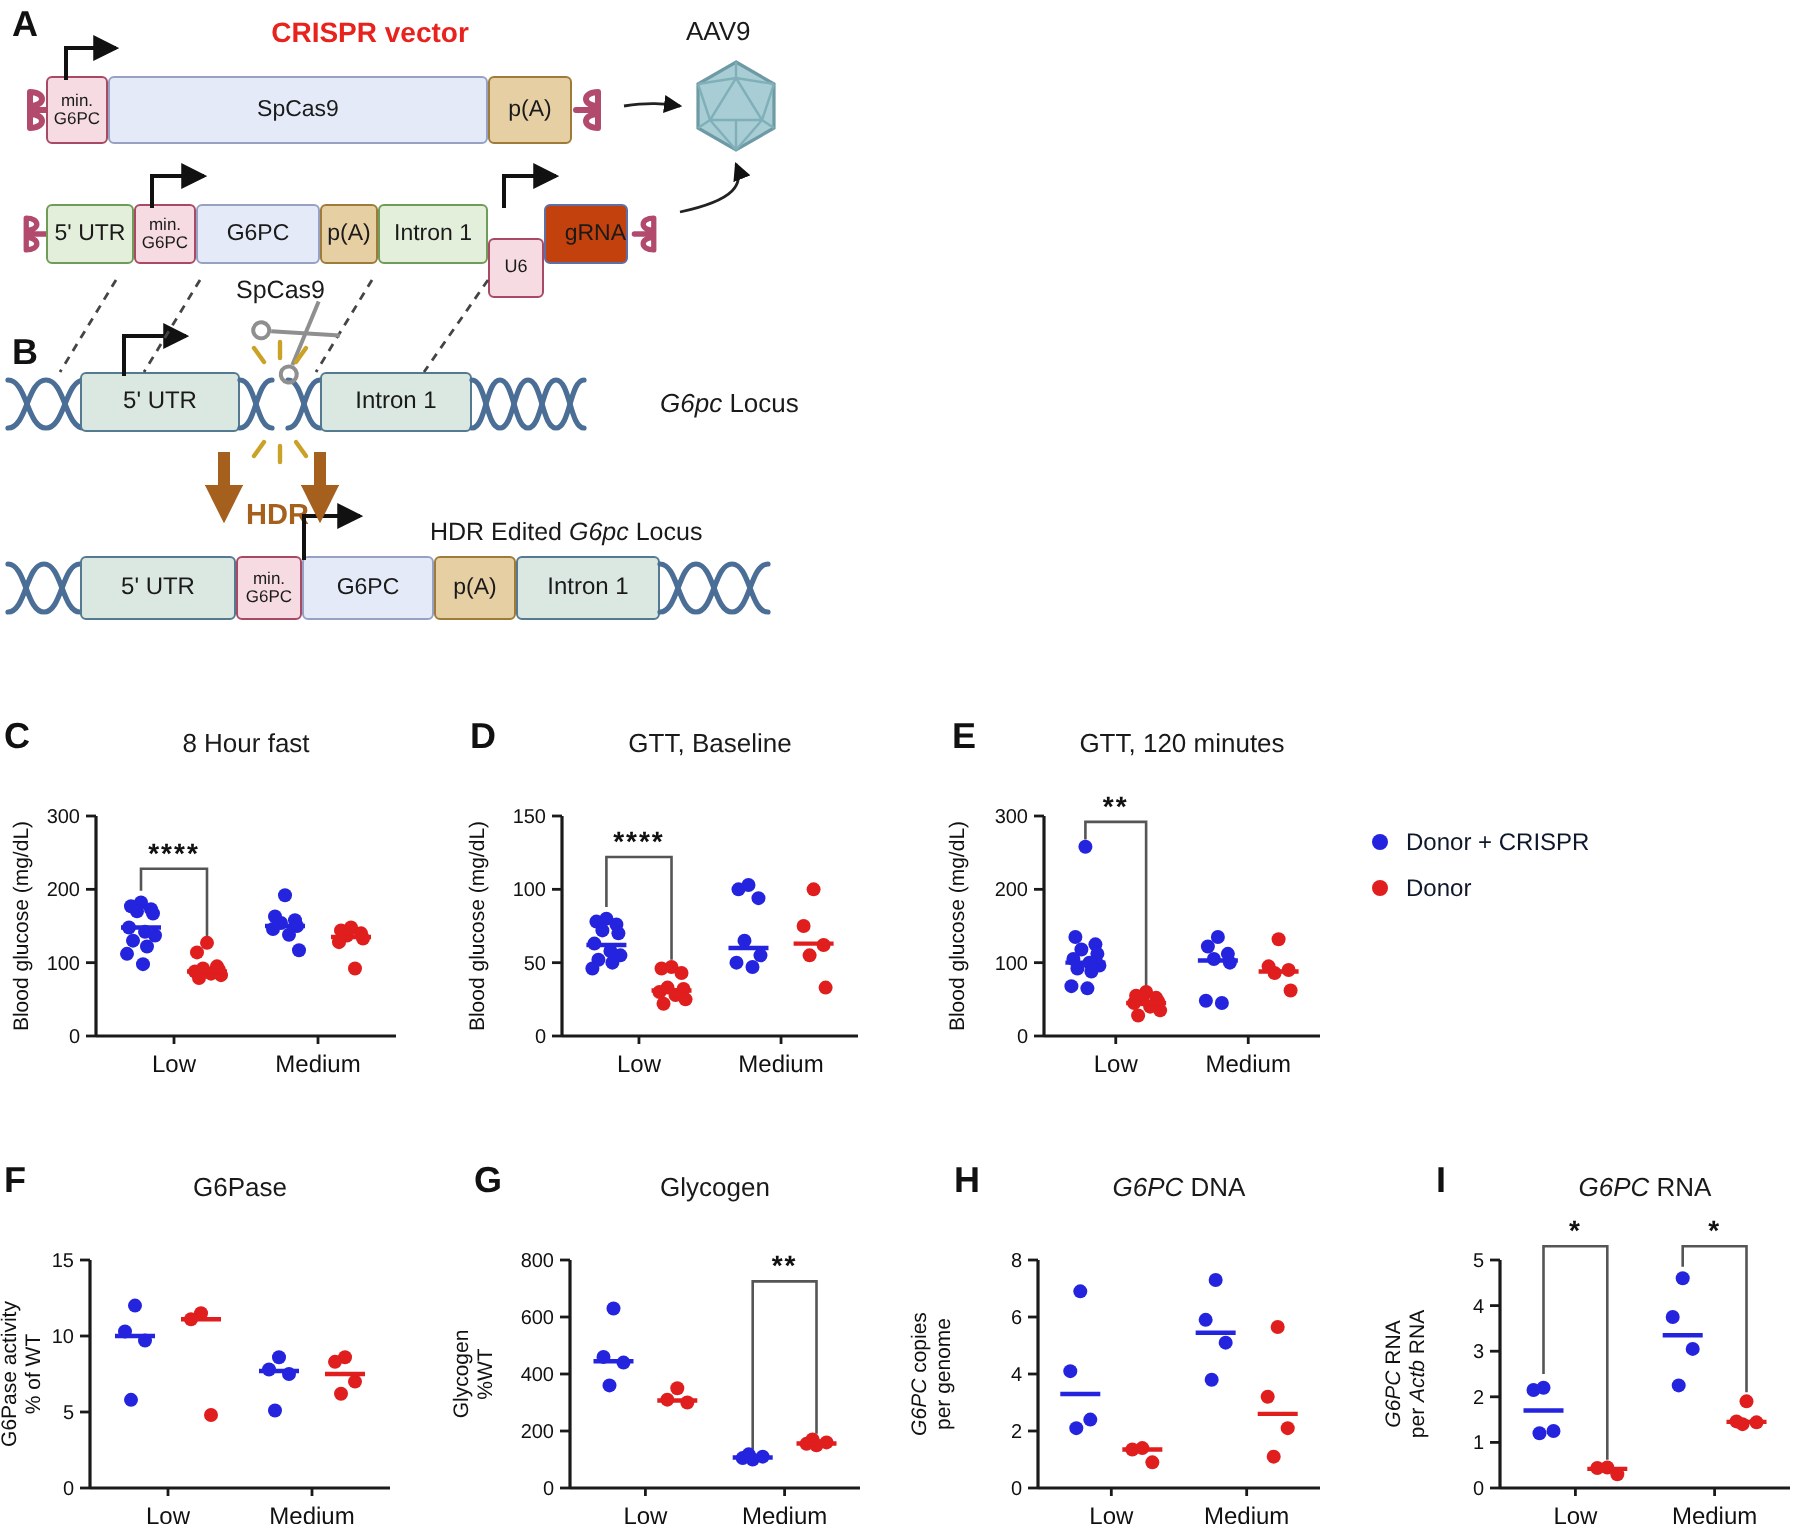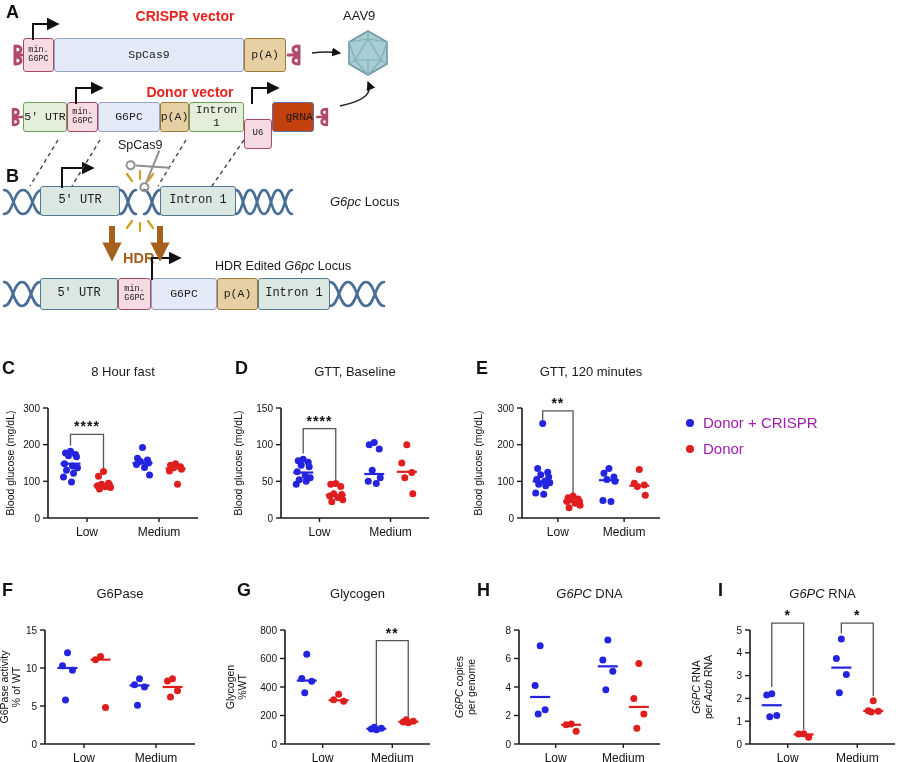--- a/index.html
+++ b/index.html
@@ -1,49 +1,48 @@
 <!DOCTYPE html>
 <html><head>
 <meta charset="utf-8">
 <style>
   html,body{margin:0;padding:0;background:#fff;}
   body{width:900px;height:762px;position:relative;font-family:"Liberation Sans",sans-serif;color:#1a1a1a;overflow:hidden;}
   .abs{position:absolute;}
   svg{overflow:visible;display:block;}
   
   .vbox{position:absolute;display:flex;flex-direction:column;align-items:center;justify-content:center;
-        border-radius:3px;font-size:11.5px;line-height:1.1;box-sizing:border-box;text-align:center;font-family:Liberation Mono, monospace;}
+        border-radius:3px;font-size:11.5px;line-height:1.1;box-sizing:border-box;text-align:center;}
   .vbox.two span{font-size:8.5px;line-height:1.08;}
   .el-promoter{background:#f6dce2;border:1.6px solid #a84a66;}
   .el-cds{background:#e4eaf7;border:1.6px solid #97a1c4;}
   .el-pa{background:#e7cfa4;border:1.6px solid #9e7b39;}
   .el-utr{background:#e4efdb;border:1.6px solid #6f9c58;}
   .el-grna{background:#c2410c;border:1.6px solid #5f6fa5;align-items:flex-end;}
   .el-locus{background:#dbe8e1;border:1.6px solid #547a92;}
   .panel-letter{position:absolute;font-size:18px;font-weight:bold;color:#111;}
   .red-title{position:absolute;font-weight:bold;font-size:14px;color:#e8221c;text-align:center;}
   .dlabel{position:absolute;font-size:12.5px;color:#1a1a1a;}
   .hdr-text{position:absolute;font-weight:bold;font-size:14.5px;color:#a4601c;}
   
   .legend{position:absolute;left:686px;top:414px;}
   .legend-row{display:flex;align-items:center;margin-bottom:9px;}
   .legend-dot{width:8px;height:8px;border-radius:50%;margin-right:9px;flex:none;}
-  .legend-label{font-size:15px;color:#a21caf;}
+  .legend-label{font-size:12px;color:#0f172a;}
   .chart-host{position:absolute;}
 </style>
 </head>
 <body>
 
 <div class="abs" style="left:0;top:0;width:460px;height:340px;">
 
   <div class="panel-letter" style="left:6px;top:2px;">A</div>
   <div class="panel-letter" style="left:6px;top:166px;">B</div>
 
   <div class="red-title" style="left:90px;top:8px;width:190px;">CRISPR vector</div>
-  <div class="red-title" style="left:95px;top:84px;width:190px;">Donor vector</div>
 
   <div class="dlabel" style="left:343px;top:8px;font-size:13px;">AAV9</div>
 
   <svg class="abs" style="left:345px;top:28px;" width="46" height="50" viewBox="0 0 46 50">
     <polygon points="23,3 42,14 42,36 23,47 4,36 4,14" fill="#A9CDD4" stroke="#6D9AA4" stroke-width="1.6"></polygon>
     <polygon points="23,11 36,32 10,32" fill="none" stroke="#7FB0BA" stroke-width="1.2"></polygon>
     <path d="M23,3 L23,11 M42,14 L36,32 M42,36 L36,32 M23,47 L23,32 M4,36 L10,32 M4,14 L10,32 M23,11 L42,14 M23,11 L4,14 M10,32 L23,47 M36,32 L23,47" fill="none" stroke="#7FB0BA" stroke-width="1.2"></path>
   </svg>
 
   <svg class="abs" style="left:6px;top:38px;" width="20" height="34" viewBox="0 0 20 34">

